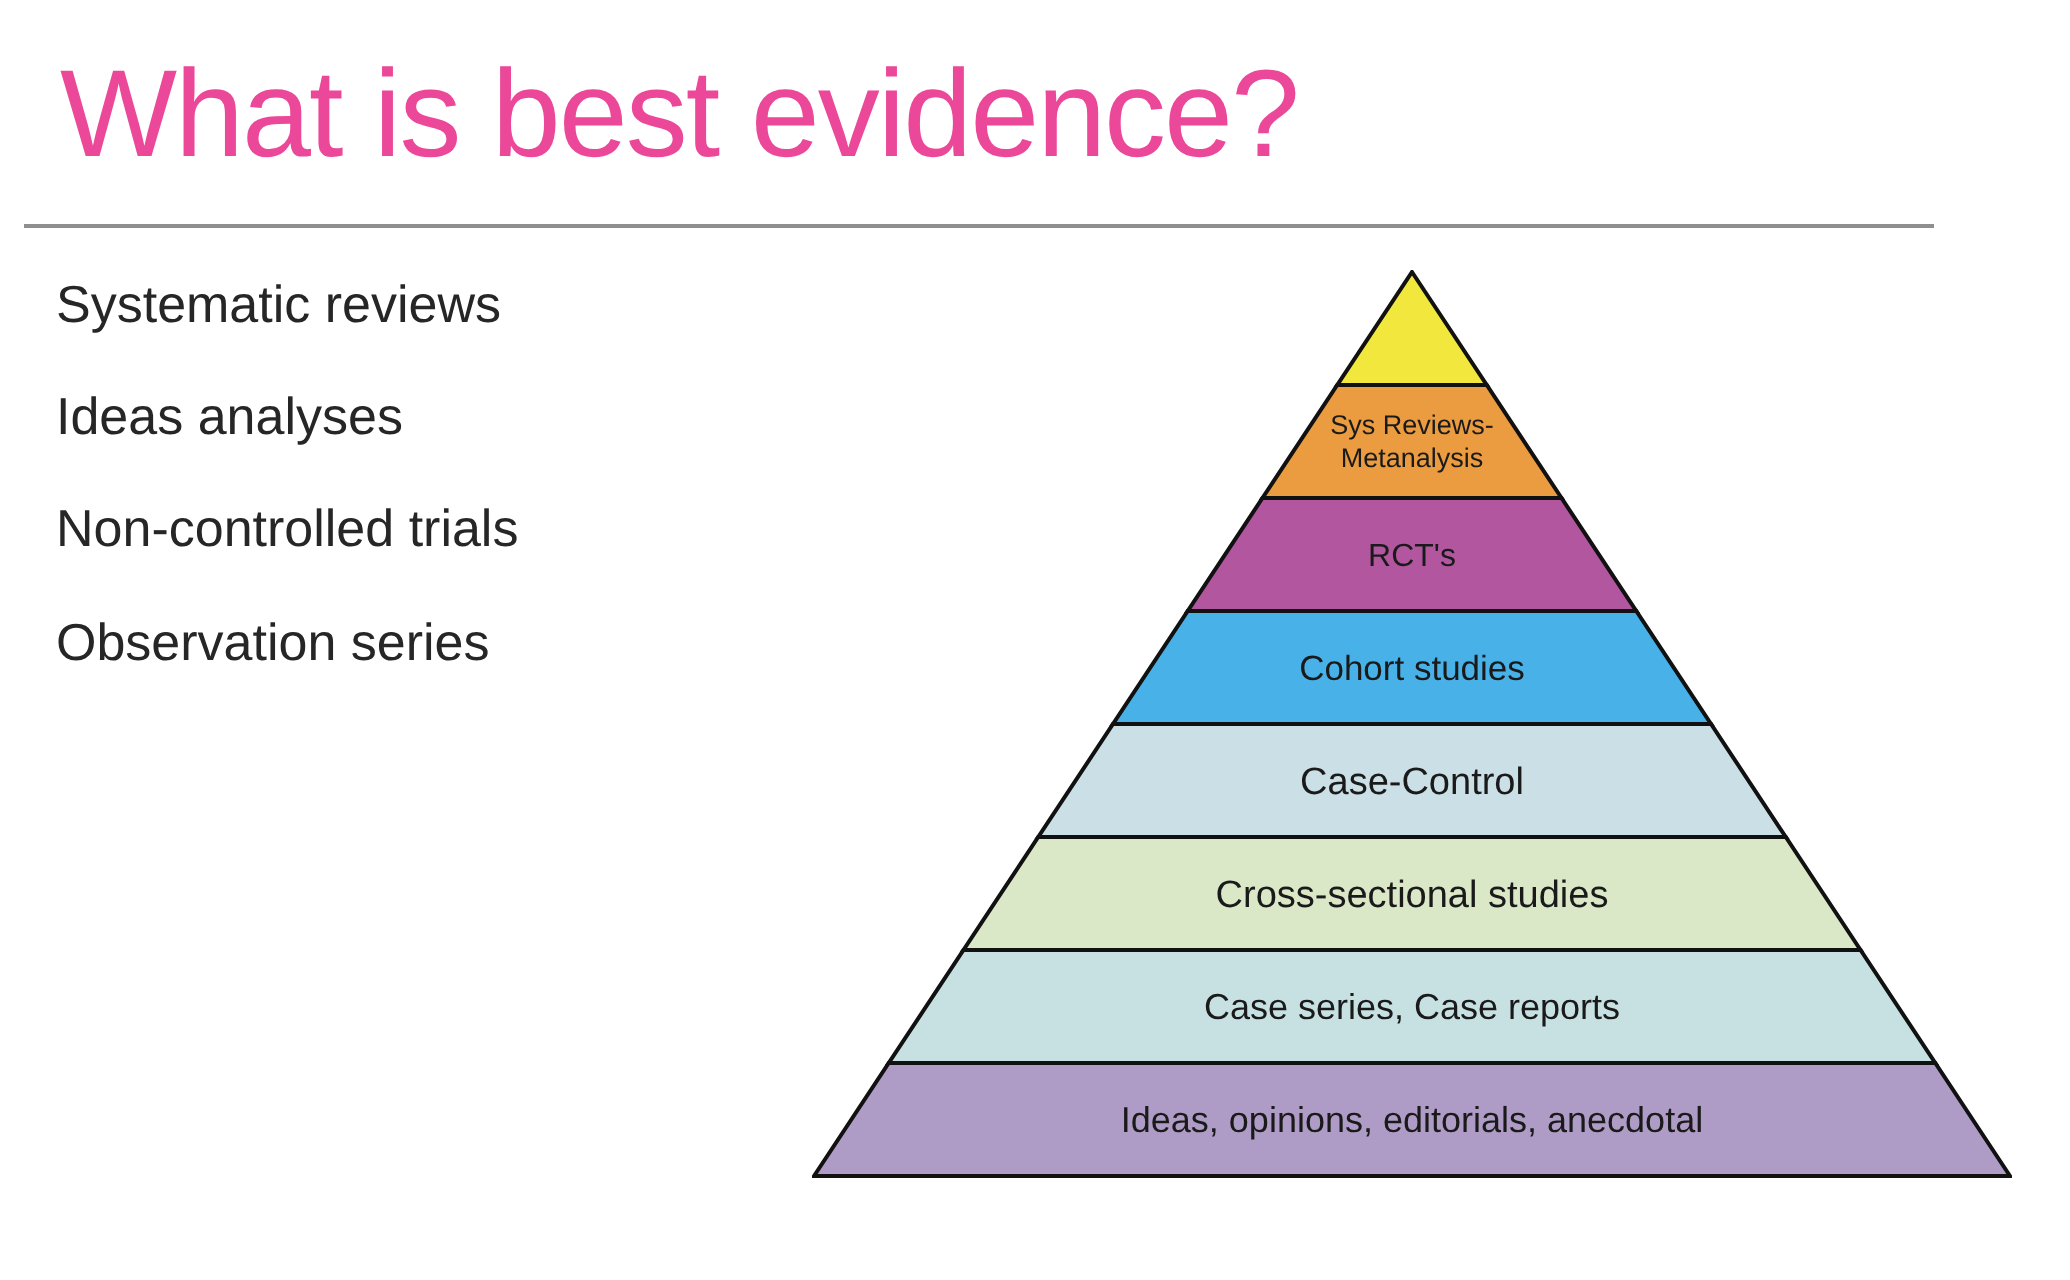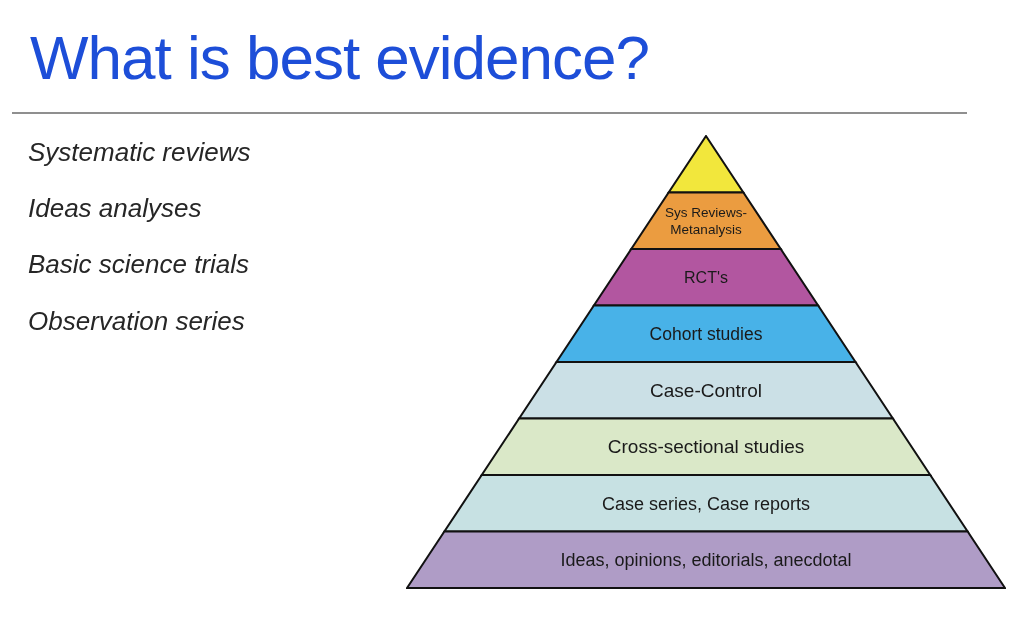--- a/index.html
+++ b/index.html
@@ -4,31 +4,30 @@
 <style>
   html,body{margin:0;padding:0;}
   body{
     width:1035px;height:640px;position:relative;overflow:hidden;
     background:#ffffff;
     font-family:"Liberation Sans",sans-serif;
   }
   .slide-title{
     position:absolute;left:30px;top:22px;margin:0;
     font-size:62px;font-weight:300;letter-spacing:-1px;
-    color:#1d4ed8;white-space:nowrap;
+    color:#ec4899;white-space:nowrap;
     font-family:"Liberation Sans",sans-serif;
   }
   .title-divider{
     position:absolute;left:12px;top:112px;width:955px;height:0;
     border-top:2px solid #8f8f8f;
   }
   .evidence-list{
     position:absolute;left:28px;top:124px;margin:0;padding:0;
     list-style:none;
-    font-style:italic;
   }
   .evidence-list li{
     height:56.4px;display:flex;align-items:center;
     font-size:26px;color:#262626;white-space:nowrap;
   }
   #pyramid{
     position:absolute;left:406px;top:135px;width:600px;height:454px;
   }
   #pyramid text{
     font-family:"Liberation Sans",sans-serif;
@@ -37,21 +36,21 @@
 </head>
 <body>
 
 <h1 class="slide-title">What is best evidence?</h1>
 
 <div class="title-divider"></div>
 
 <ul class="evidence-list">
   <li>Systematic reviews</li>
   <li>Ideas analyses</li>
-  <li>Basic science trials</li>
+  <li>Non-controlled trials</li>
   <li>Observation series</li>
 </ul>
 
 <svg id="pyramid" viewBox="0 0 600 454">
     <polygon points="300,1 300,1 337.375,57.5 262.625,57.5" fill="#f2e73c" stroke="#111111" stroke-width="2"></polygon>
     <polygon points="262.625,57.5 337.375,57.5 374.75,114 225.25,114" fill="#eb9c40" stroke="#111111" stroke-width="2"></polygon>
     <text x="300" y="82.225" text-anchor="middle" fill="#1a1a1a" font-size="13.5">Sys Reviews-</text>
     <text x="300" y="98.725" text-anchor="middle" fill="#1a1a1a" font-size="13.5">Metanalysis</text>
     <polygon points="225.25,114 374.75,114 412.125,170.5 187.875,170.5" fill="#b256a0" stroke="#111111" stroke-width="2"></polygon>
     <text x="300" y="147.85" text-anchor="middle" fill="#1a1a1a" font-size="16">RCT's</text>

